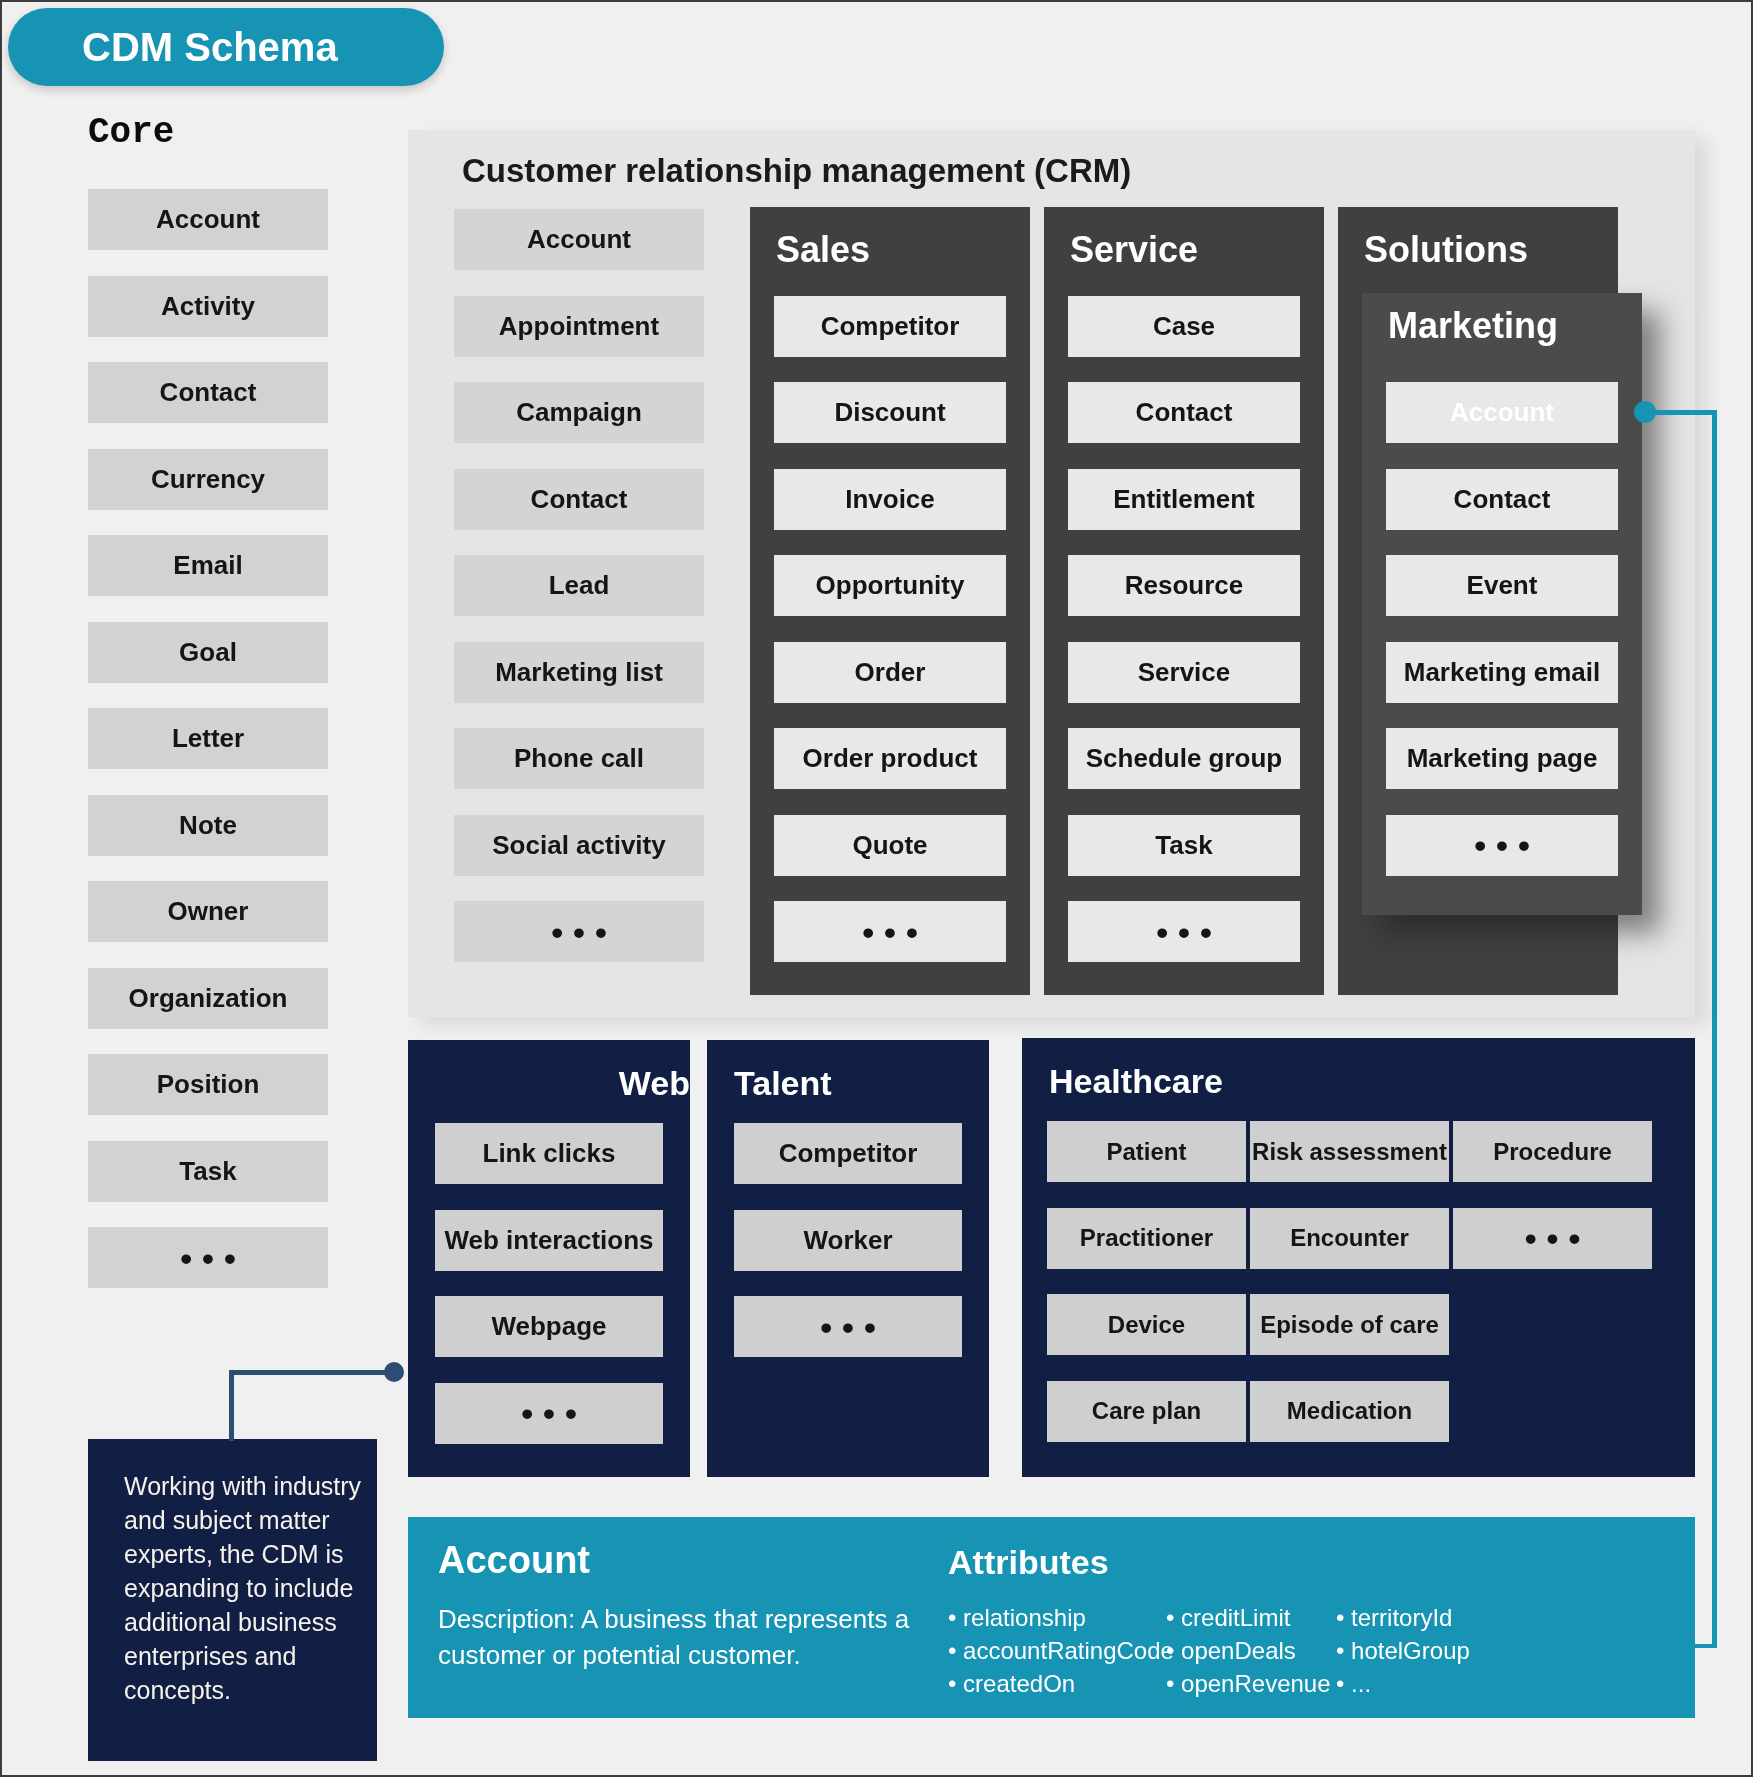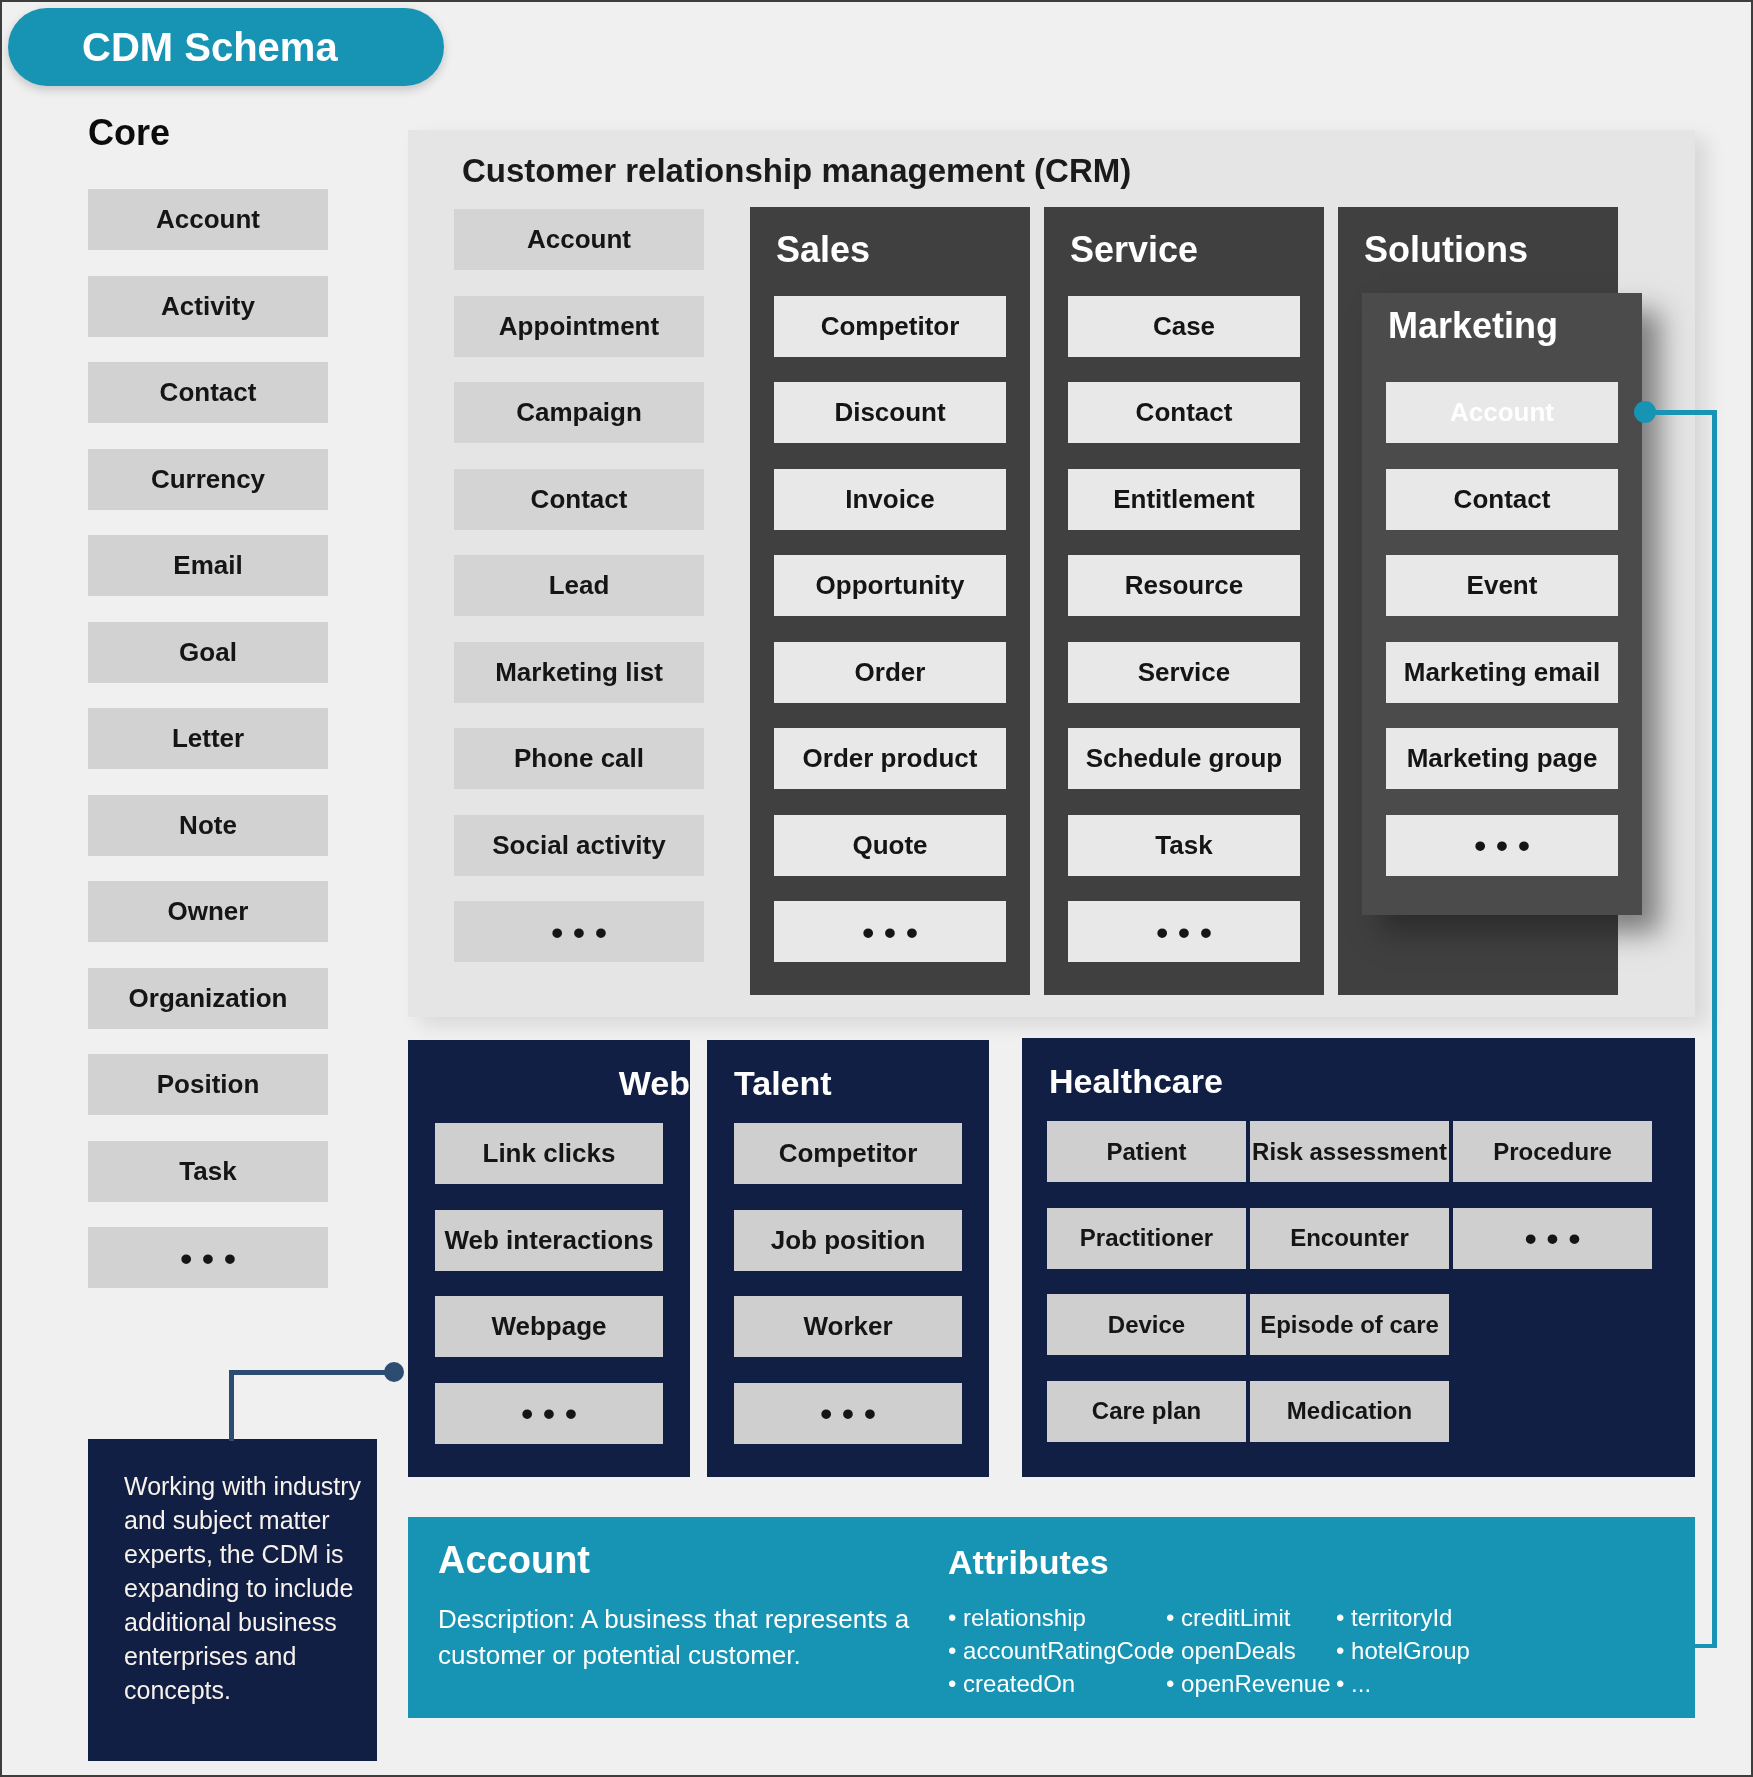--- a/index.html
+++ b/index.html
@@ -17,21 +17,21 @@
   .badge span{color:#fff;font-size:40px;font-weight:600;padding-left:74px;}
   
   .cell{
     height:61px;background:#d2d2d2;display:flex;align-items:center;justify-content:center;
     font-size:26px;font-weight:600;color:#151515;
   }
   .cell.dots span{font-size:34px;letter-spacing:10px;text-indent:10px;line-height:1;}
   .cell.highlight{background:#1794b3;color:#fff;}
   .vlist{display:flex;flex-direction:column;gap:25.5px;position:absolute;}
   
-  .core-label{position:absolute;left:88px;top:112px;font-size:36px;font-weight:700;color:#0c0c0c;}
+  .core-label{position:absolute;left:88px;top:112px;font-size:36px;font-weight:700;color:#0c0c0c;font-family:Liberation Mono, monospace;}
   .core-list{left:88px;top:189px;width:240px;}
   
   .crm{
     position:absolute;left:408px;top:130px;width:1287px;height:887px;background:#e5e5e5;
     box-shadow:12px 8px 18px rgba(0,0,0,.10);
   }
   .crm-title{position:absolute;left:462px;top:152px;font-size:33px;font-weight:600;color:#1a1a1a;}
   .base-list{left:454px;top:209px;width:250px;}
   .base-list .cell{background:#d4d4d4;}
   
@@ -276,23 +276,20 @@
       </div>
   </div>
 
   <div class="navy talent">
     <div class="navy-title">Talent</div>
     <div class="vlist panel-items">
         <div class="cell">
           <span>Competitor</span>
         </div>
         <div class="cell">
-          <span>Job position</span>
-        </div>
-        <div class="cell">
           <span>Worker</span>
         </div>
         <div class="cell dots">
           <span>•••</span>
         </div>
       </div>
   </div>
 
   <div class="navy healthcare">
     <div class="navy-title">Healthcare</div>

